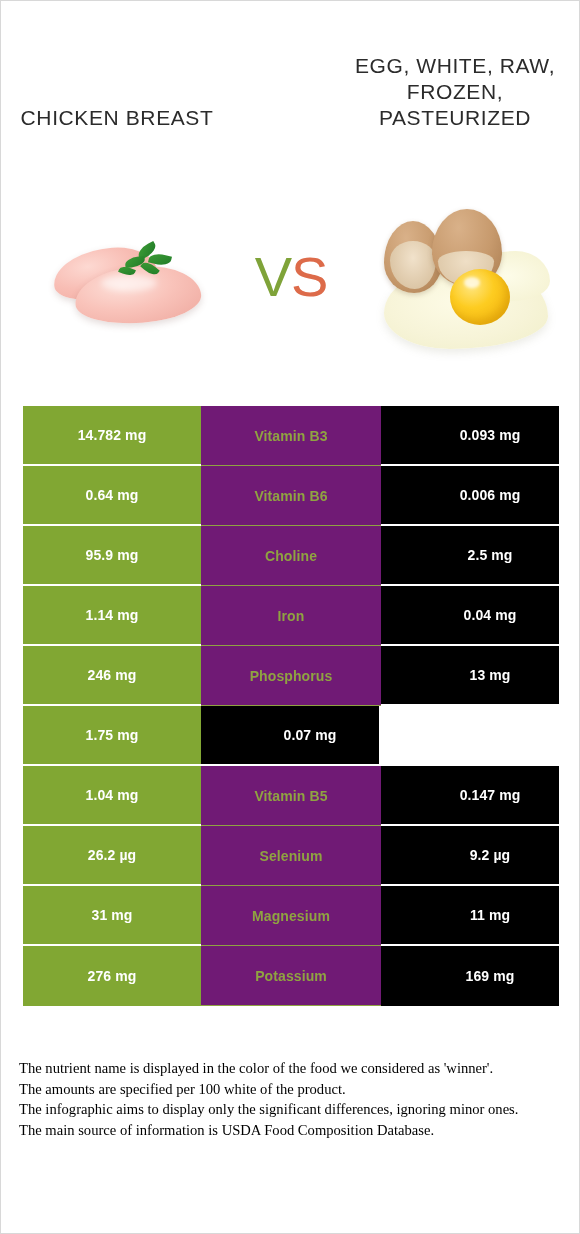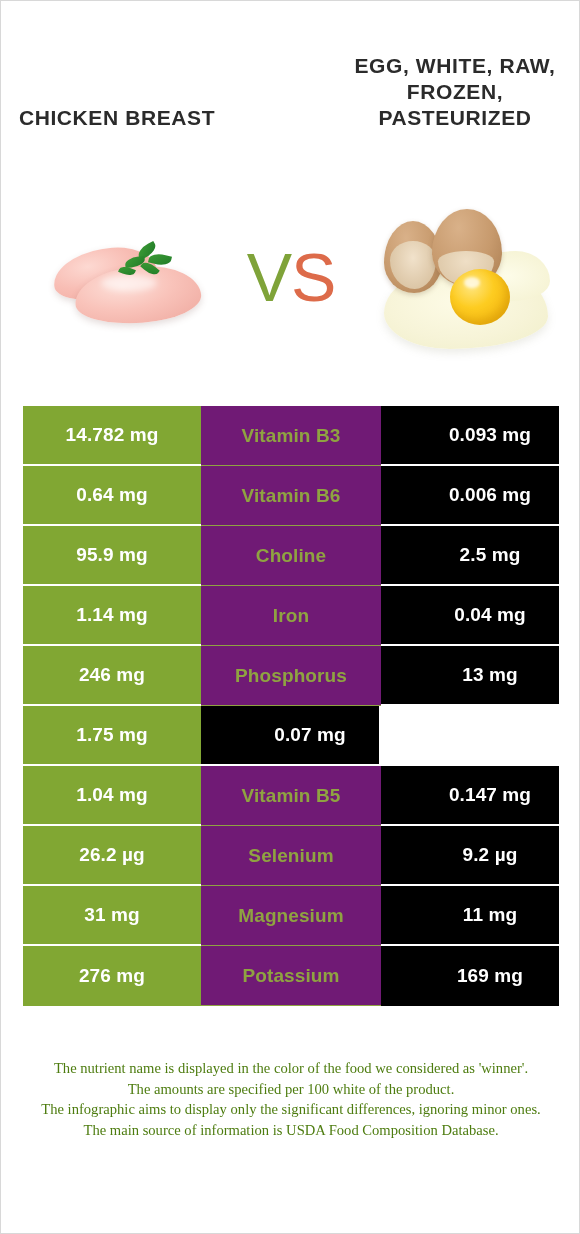--- a/index.html
+++ b/index.html
@@ -25,21 +25,21 @@
     position: absolute;
     top: 0;
     left: 0;
     width: 580px;
     height: 182px;
   }
   .title {
     position: absolute;
     text-align: center;
     font-family: "Liberation Sans", sans-serif;
-    font-weight: 700;
+    font-weight: 400;
     font-size: 21px;
     line-height: 26px;
     letter-spacing: 0.6px;
     color: #2b2b2b;
     text-transform: uppercase;
   }
   .title-left {
     left: 4px;
     width: 224px;
     bottom: 52px;
@@ -67,21 +67,21 @@
   .food-left  { left: 14px; }
   .food-right { right: 8px; }
 
   .vs {
     position: absolute;
     top: 50%;
     left: 50%;
     transform: translate(-50%, -52%);
     font-family: "Liberation Sans", sans-serif;
     font-weight: 400;
-    font-size: 68px;
+    font-size: 56px;
     line-height: 66px;
     letter-spacing: -1px;
     white-space: nowrap;
   }
   .vs .v { color: #7FA339; }
   .vs .s { color: #DD6B4A; }
 
   
   .chicken { position:absolute; left:34px; top:56px; width:160px; height:90px; }
   .breast {
@@ -169,21 +169,21 @@
     position: relative;
     display: flex;
     height: 60px;
     align-items: stretch;
   }
   .cell {
     display: flex;
     align-items: center;
     justify-content: center;
     font-family: "Liberation Sans", sans-serif;
-    font-size: 19px;
+    font-size: 14px;
     font-weight: 600;
     letter-spacing: 0.1px;
   }
   .cell-left {
     width: 178px;
     background: #81A733;
     color: #ffffff;
     border-bottom: 2px solid #ffffff;
   }
   .cell-mid {
@@ -201,25 +201,25 @@
   }
   .row:last-child .cell-left,
   .row:last-child .cell-right { border-bottom: none; }
 
   
   .footer {
     position: absolute;
     top: 1057px;
     left: 18px;
     width: 544px;
-    text-align: center;
+    text-align: left;
     font-family: "Liberation Serif", serif;
     font-size: 14.6px;
     line-height: 20.5px;
-    color: #4d7c0f;
+    color: #000000;
   }
   .footer p { margin: 0; }
 </style>
 </head>
 <body>
 
 <div id="page">
 
   <div class="titles">
     <div class="title title-left">Chicken breast</div>

